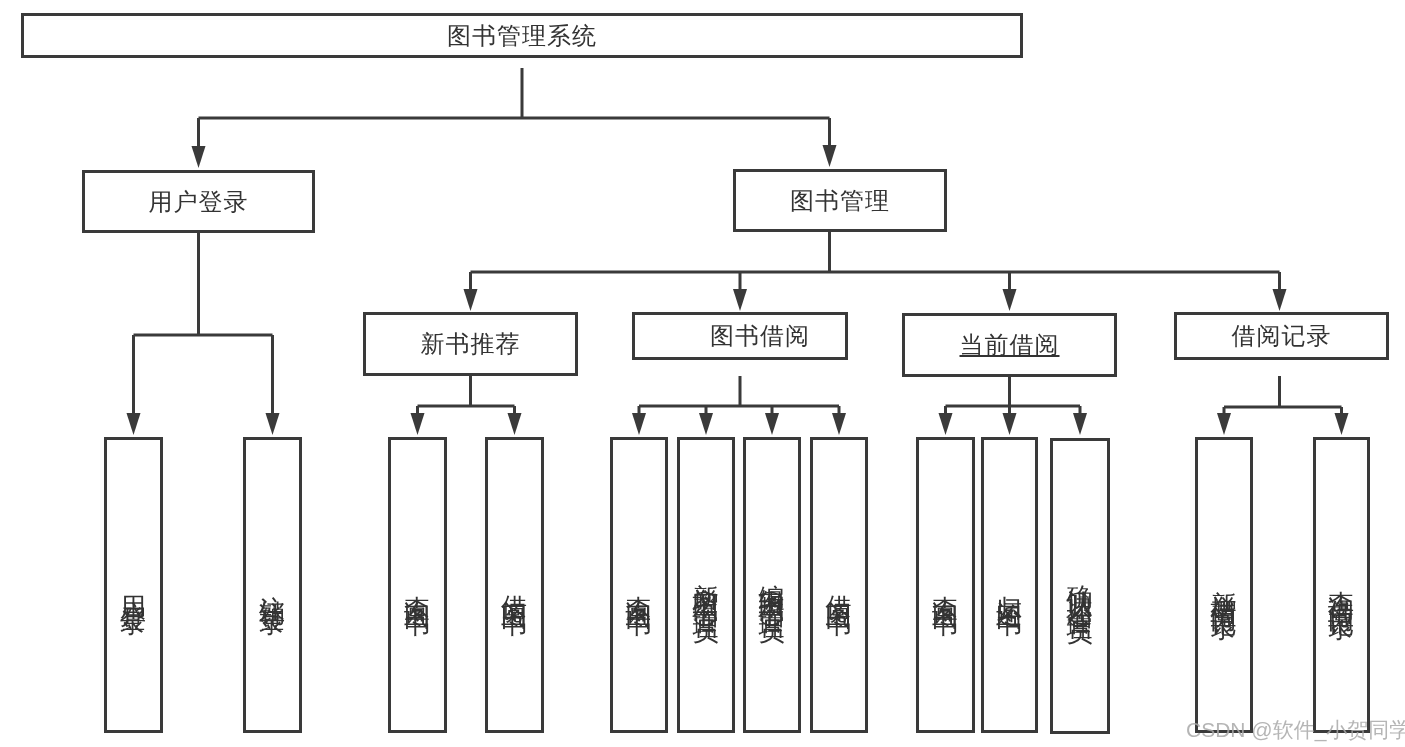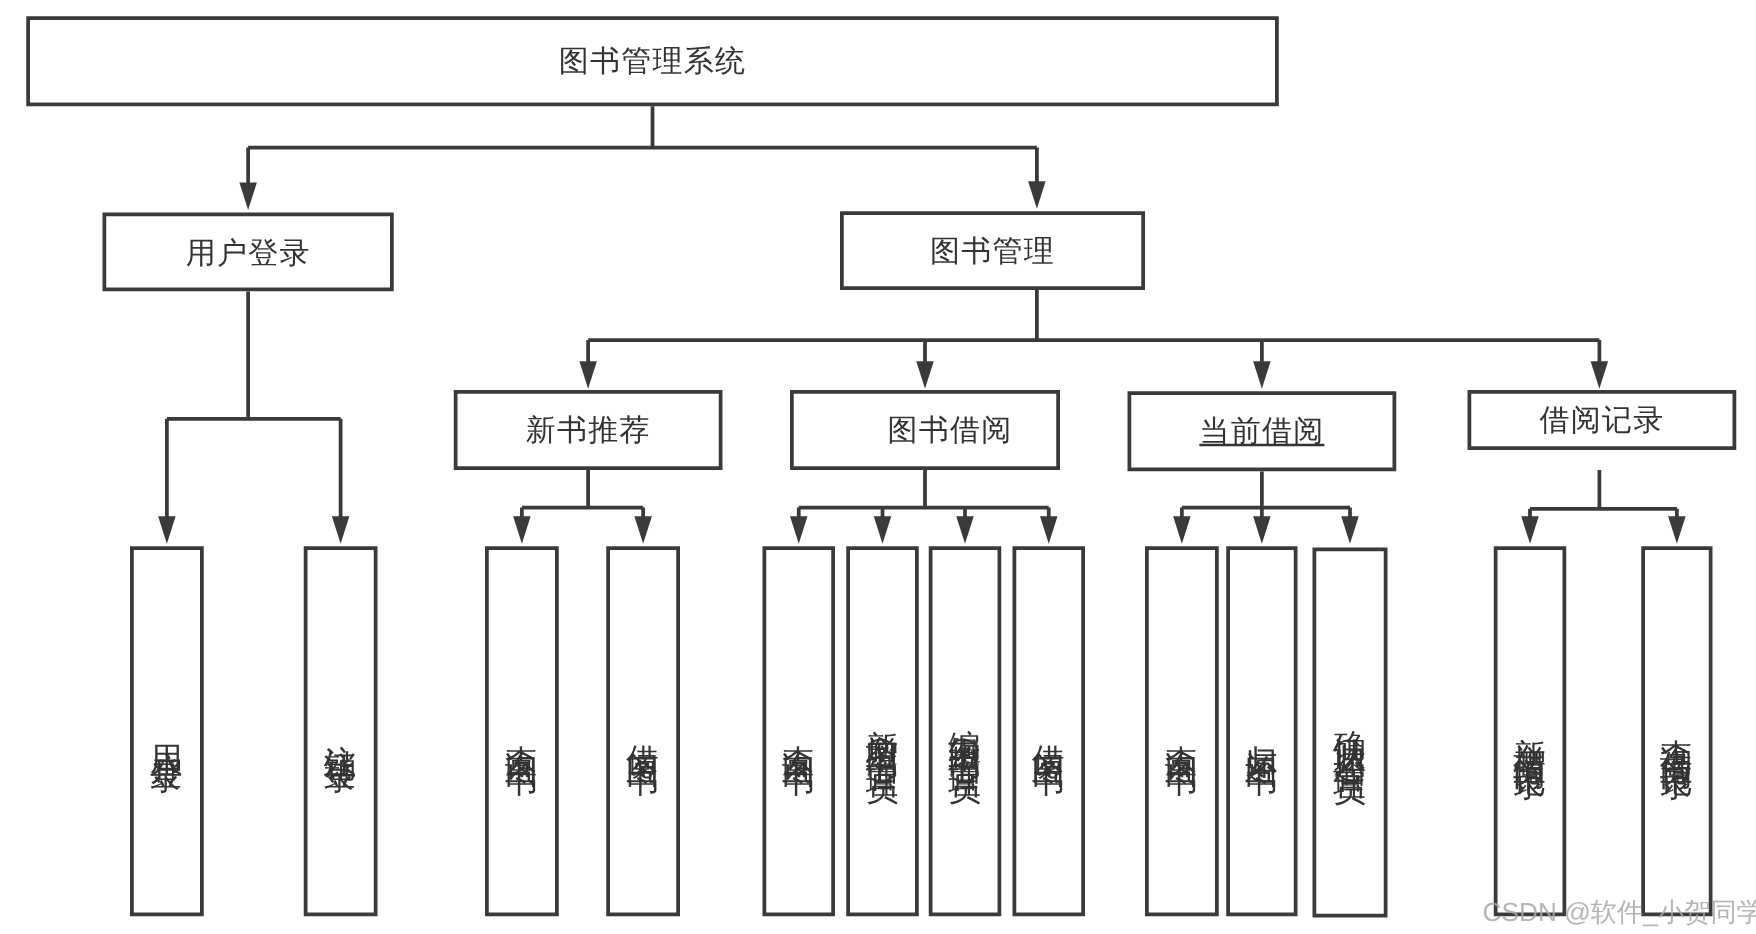--- a/index.html
+++ b/index.html
@@ -100,35 +100,35 @@
     <path d="M1009.5 377 V406 M945.5 406 H1080 M945.5 406 V415 M1009.5 406 V415 M1080 406 V415"></path>
     <polygon points="945.5,435 938.5,413 952.5,413"></polygon>
     <polygon points="1009.5,435 1002.5,413 1016.5,413"></polygon>
     <polygon points="1080,435 1073,413 1087,413"></polygon>
 
     <path d="M1279.5 376 V407 M1224 407 H1341.5 M1224 407 V415 M1341.5 407 V415"></path>
     <polygon points="1224,435 1217,413 1231,413"></polygon>
     <polygon points="1341.5,435 1334.5,413 1348.5,413"></polygon>
   </svg>
 
-  <div class="box" style="left:21px; top:13px; width:1002px; height:72px;">
+  <div class="box" style="left:21px; top:13px; width:1002px; height:45px;">
     <span class="h-label">图书管理系统</span>
   </div>
 
   <div class="box" style="left:82px; top:170px; width:233px; height:63px;">
     <span class="h-label">用户登录</span>
   </div>
-  <div class="box" style="left:672px; top:169px; width:244px; height:63px;">
+  <div class="box" style="left:733px; top:169px; width:214px; height:63px;">
     <span class="h-label">图书管理</span>
   </div>
 
   <div class="box" style="left:363px; top:312px; width:215px; height:64px;">
     <span class="h-label">新书推荐</span>
   </div>
-  <div class="box" style="left:632px; top:312px; width:216px; height:64px;padding-left:40px;">
+  <div class="box" style="left:632px; top:312px; width:216px; height:48px;padding-left:40px;">
     <span class="h-label">图书借阅</span>
   </div>
   <div class="box" style="left:902px; top:313px; width:215px; height:64px;text-decoration:underline;">
     <span class="h-label">当前借阅</span>
   </div>
   <div class="box" style="left:1174px; top:312px; width:215px; height:48px;">
     <span class="h-label">借阅记录</span>
   </div>
 
   <div class="box" style="left:104px; top:437px; width:59px; height:296px;">

